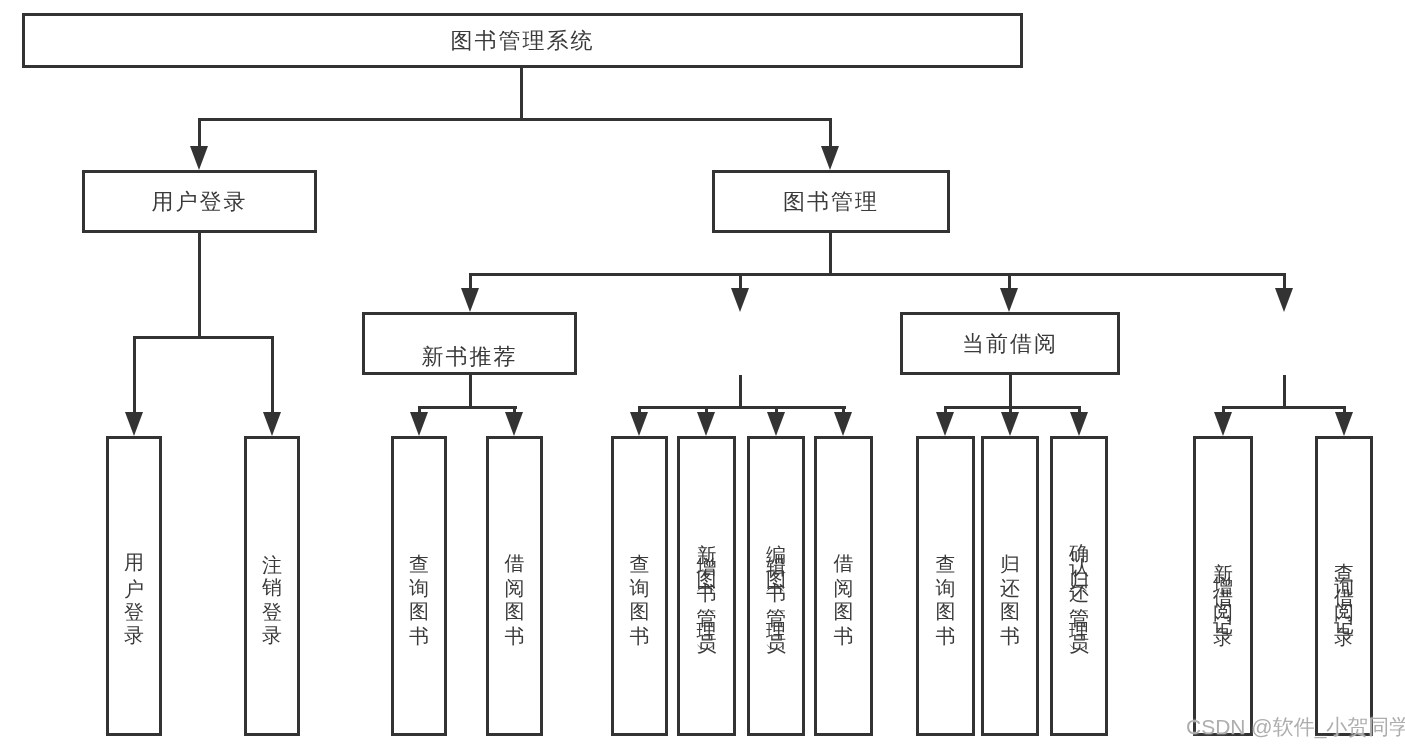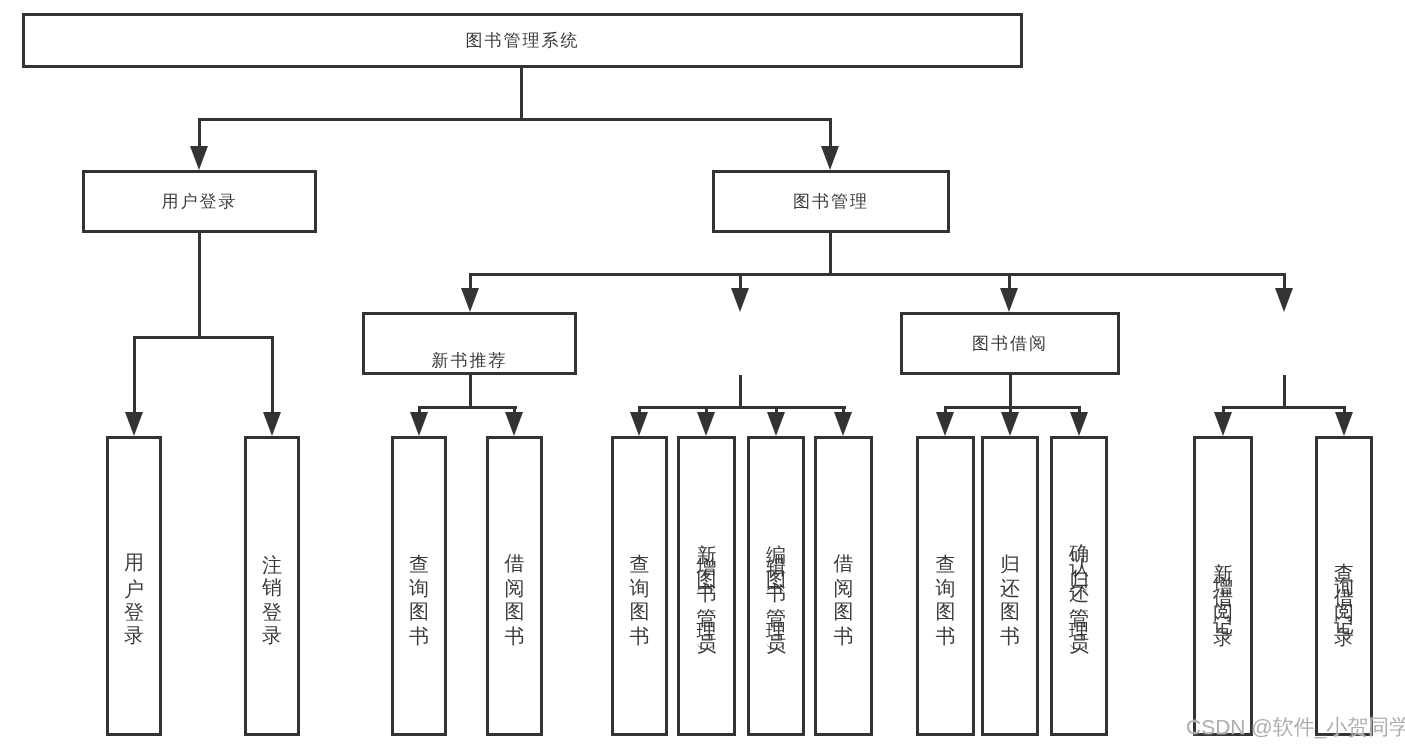--- a/index.html
+++ b/index.html
@@ -4,21 +4,21 @@
 <style>
   html,body{margin:0;padding:0;background:#fff;}
   #canvas{
     position:relative;width:1405px;height:747px;background:#ffffff;overflow:hidden;
     font-family:"Liberation Sans","DejaVu Sans",sans-serif;color:#3a3a3a;
   }
   .box{
     position:absolute;box-sizing:border-box;border:3px solid #333333;background:#ffffff;
     display:flex;align-items:center;justify-content:center;
   }
-  .hlabel{font-size:17px;letter-spacing:2px;color:#3a3a3a;white-space:nowrap;}
+  .hlabel{font-size:22px;letter-spacing:2px;color:#3a3a3a;white-space:nowrap;}
   .leaf{align-items:center;justify-content:center;}
   .vtext{
     writing-mode:vertical-rl;text-orientation:mixed;
     font-size:20px;line-height:1.05;letter-spacing:13px;color:#3a3a3a;white-space:nowrap;
   }
   .v4{letter-spacing:24px;}
   .v{position:absolute;width:3px;background:#333333;}
   .h{position:absolute;height:3px;background:#333333;}
   .arr{
     position:absolute;width:0;height:0;
@@ -47,21 +47,21 @@
   <div class="box" style="left:712px;top:170px;width:238px;height:63px;">
     <span class="hlabel">图书管理</span>
   </div>
 
   <div class="box" style="left:362px;top:312px;width:215px;height:63px;align-items:flex-end;">
     <span class="hlabel">新书推荐</span>
   </div>
 
 
   <div class="box" style="left:900px;top:312px;width:220px;height:63px;">
-    <span class="hlabel">图书借阅</span>
+    <span class="hlabel">当前借阅</span>
   </div>
 
 
   <div class="box leaf" style="left:106px;top:436px;width:56px;height:300px;">
     <span class="vtext v4">用户登录</span>
   </div>
   <div class="box leaf" style="left:244px;top:436px;width:56px;height:300px;">
     <span class="vtext v4">注销登录</span>
   </div>
 

